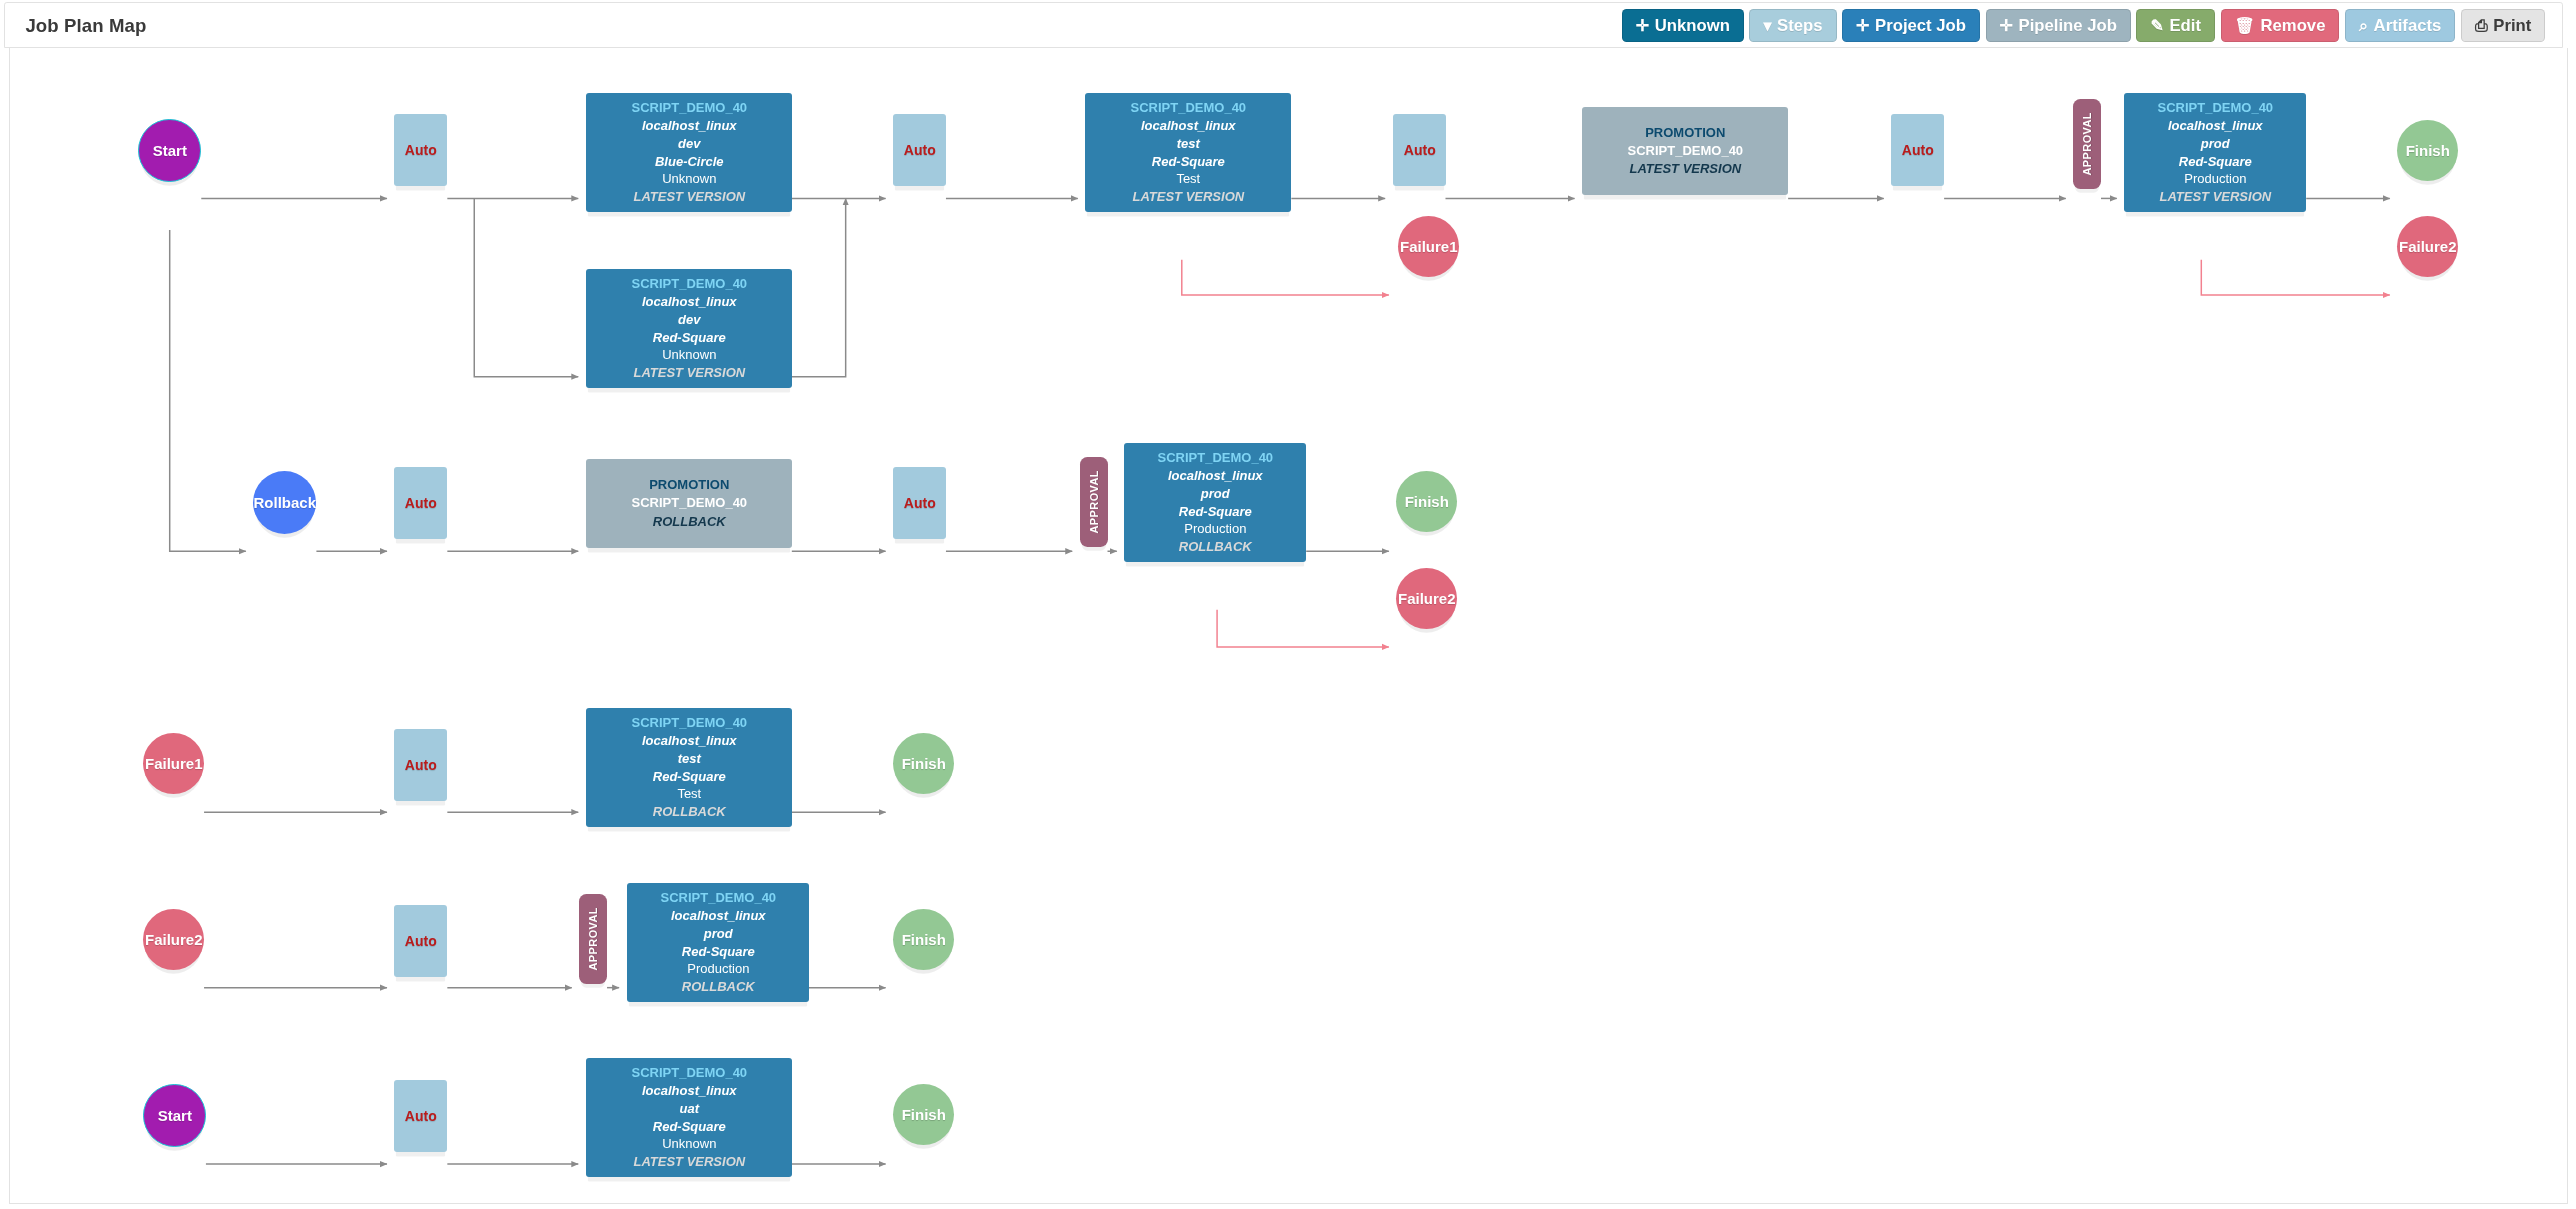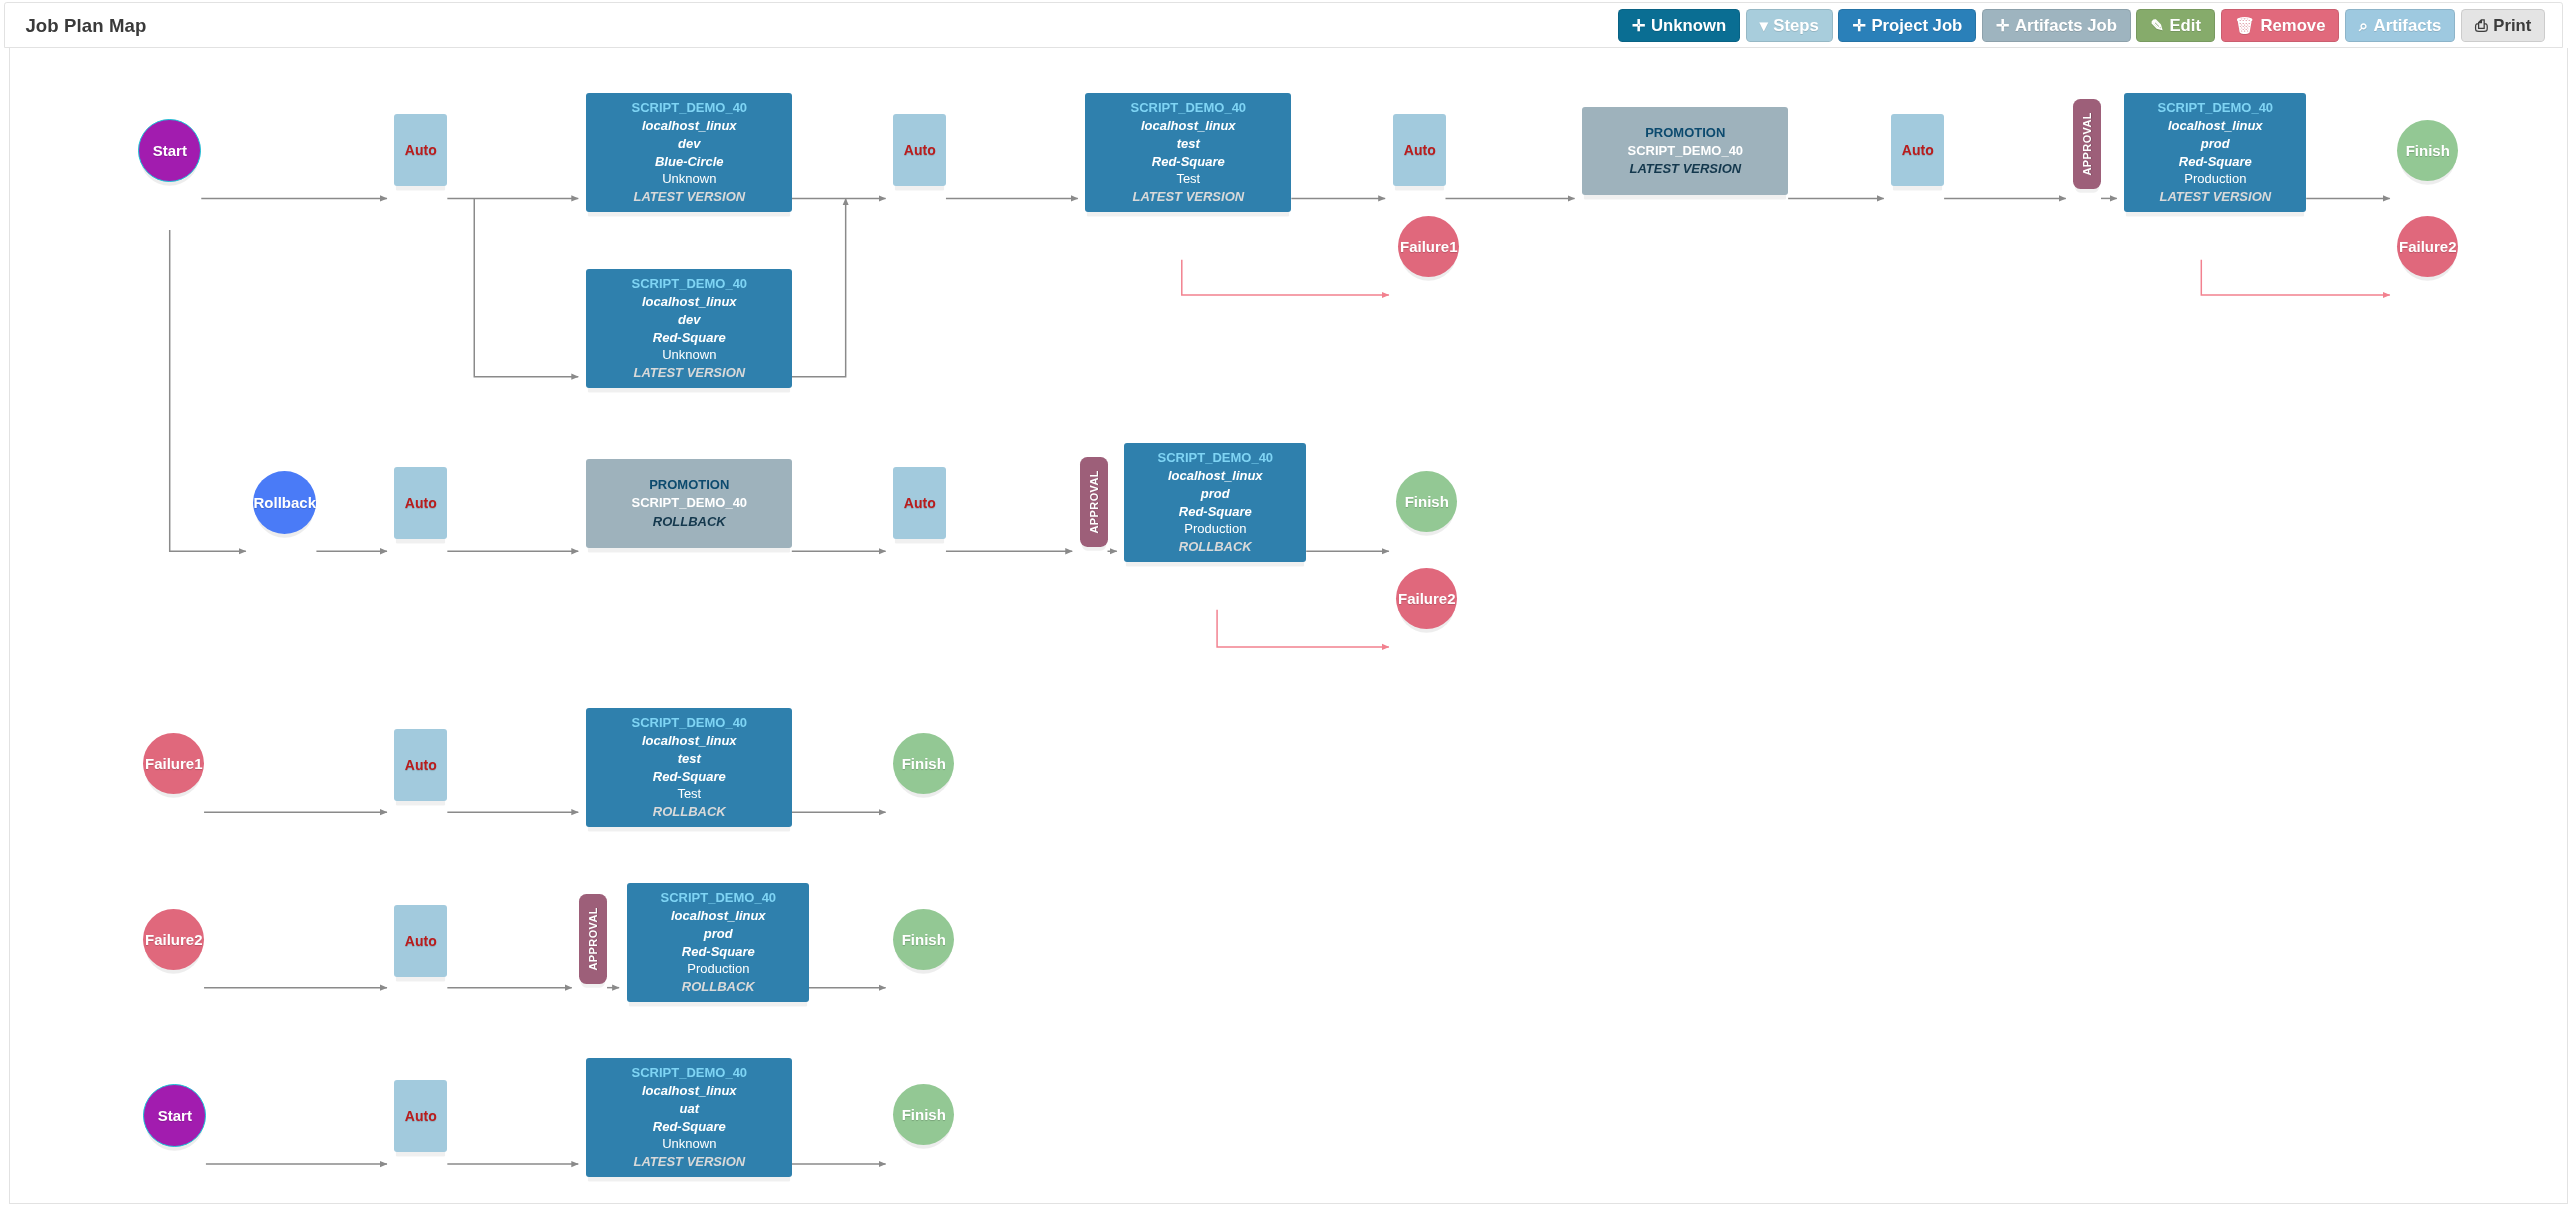--- a/index.html
+++ b/index.html
@@ -151,21 +151,21 @@
       <div class="tb-btn tb-steps">
         <span class="ic">▾</span>
         <span>Steps</span>
       </div>
       <div class="tb-btn tb-projectjob">
         <span class="ic">✛</span>
         <span>Project Job</span>
       </div>
       <div class="tb-btn tb-promojob">
         <span class="ic">✛</span>
-        <span>Artifacts Job</span>
+        <span>Pipeline Job</span>
       </div>
       <div class="tb-btn tb-edit">
         <span class="ic">✎</span>
         <span>Edit</span>
       </div>
       <div class="tb-btn tb-remove">
         <span class="ic">🗑</span>
         <span>Remove</span>
       </div>
       <div class="tb-btn tb-artifacts">

